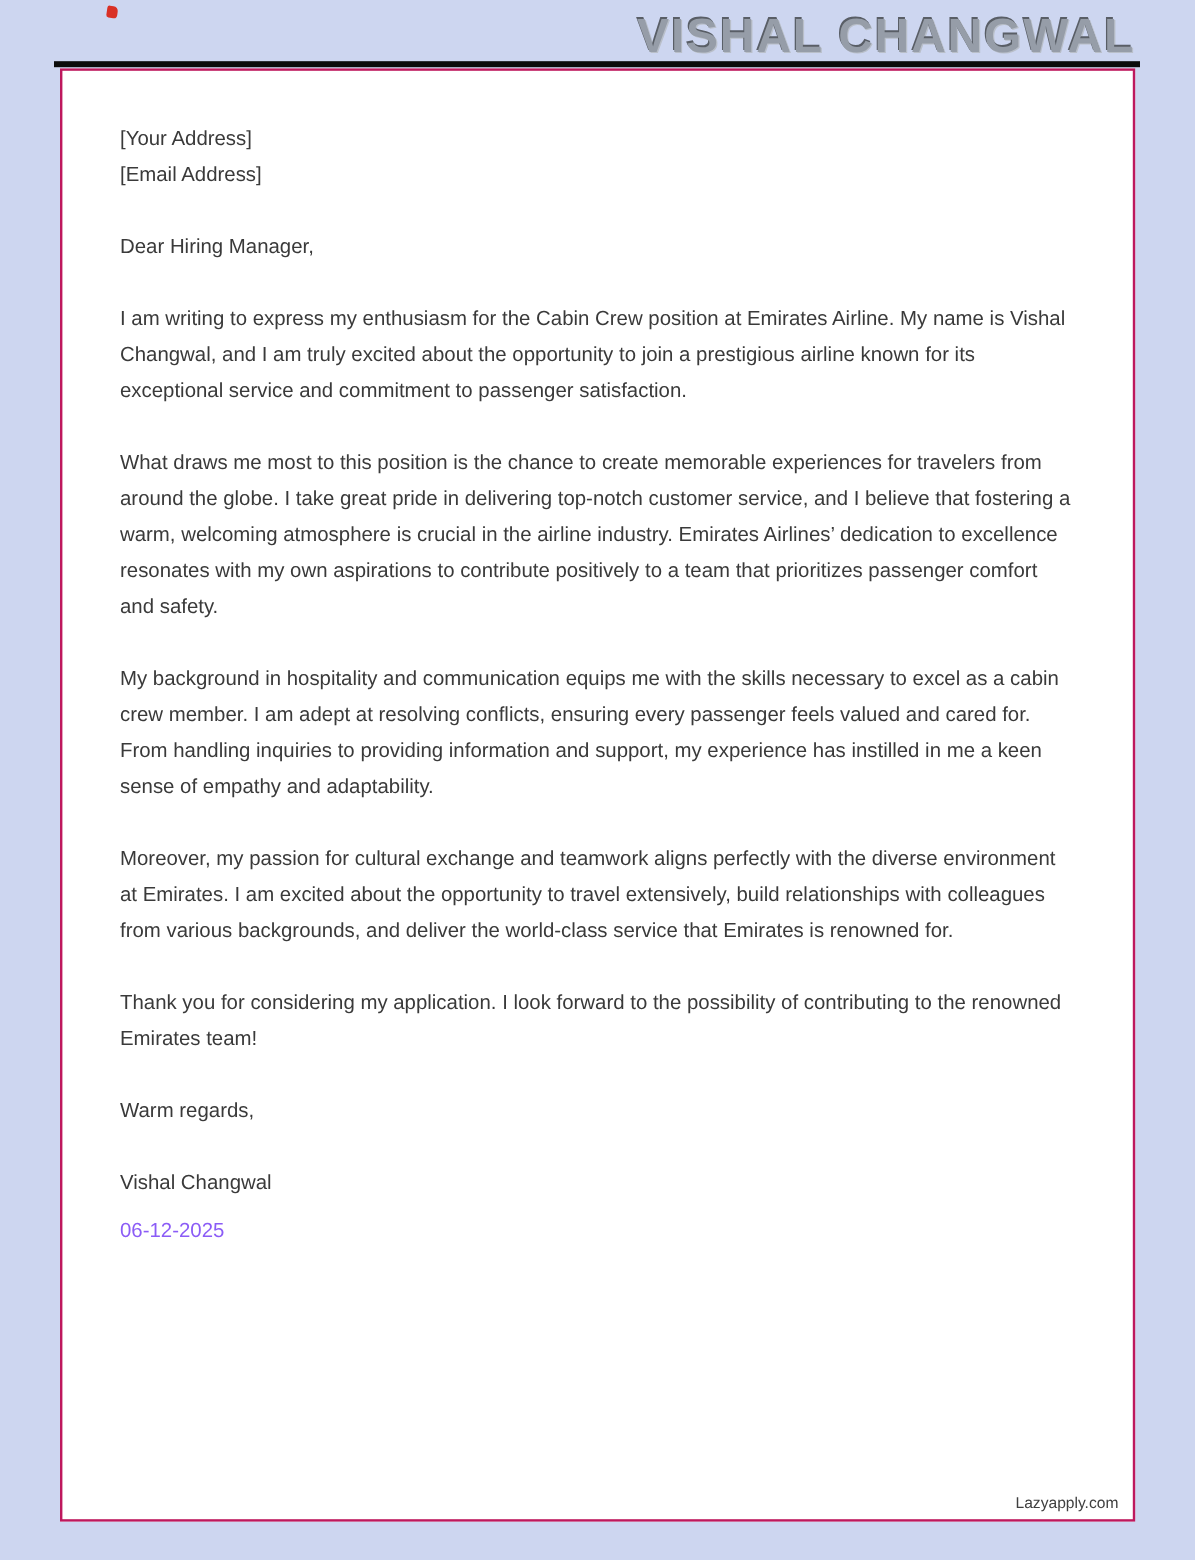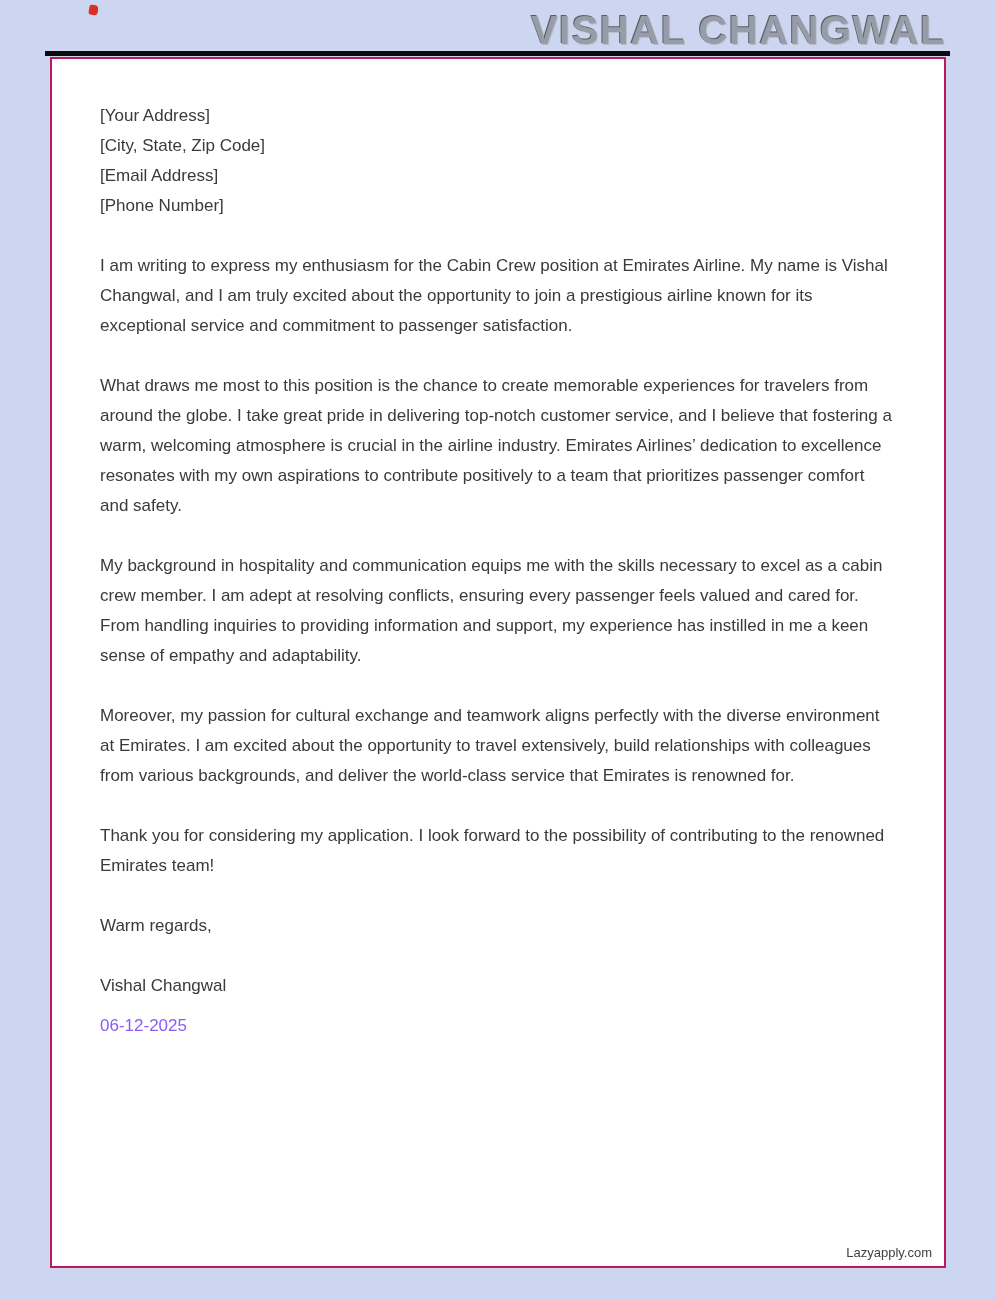--- a/index.html
+++ b/index.html
@@ -98,25 +98,24 @@
 
   <div class="header-name">VISHAL CHANGWAL</div>
 
   <div class="rule"></div>
 
   <div class="page">
     <div class="content">
 
       <div class="contact-block">
         <p>[Your Address]</p>
-        <p>[City, State, Zip Code]</p>
         <p>[Email Address]</p>
-        <p>[Phone Number]</p>
       </div>
 
+      <p class="greeting">Dear Hiring Manager,</p>
 
       <p class="para">I am writing to express my enthusiasm for the Cabin Crew position at Emirates Airline. My name is Vishal Changwal, and I am truly excited about the opportunity to join a prestigious airline known for its exceptional service and commitment to passenger satisfaction.</p>
       <p class="para">What draws me most to this position is the chance to create memorable experiences for travelers from around the globe. I take great pride in delivering top-notch customer service, and I believe that fostering a warm, welcoming atmosphere is crucial in the airline industry. Emirates Airlines’ dedication to excellence resonates with my own aspirations to contribute positively to a team that prioritizes passenger comfort and safety.</p>
       <p class="para">My background in hospitality and communication equips me with the skills necessary to excel as a cabin crew member. I am adept at resolving conflicts, ensuring every passenger feels valued and cared for. From handling inquiries to providing information and support, my experience has instilled in me a keen sense of empathy and adaptability.</p>
       <p class="para">Moreover, my passion for cultural exchange and teamwork aligns perfectly with the diverse environment at Emirates. I am excited about the opportunity to travel extensively, build relationships with colleagues from various backgrounds, and deliver the world-class service that Emirates is renowned for.</p>
       <p class="para">Thank you for considering my application. I look forward to the possibility of contributing to the renowned Emirates team!</p>
 
       <p class="closing">Warm regards,</p>
       <p class="signature">Vishal Changwal</p>
       <p class="date">06-12-2025</p>

